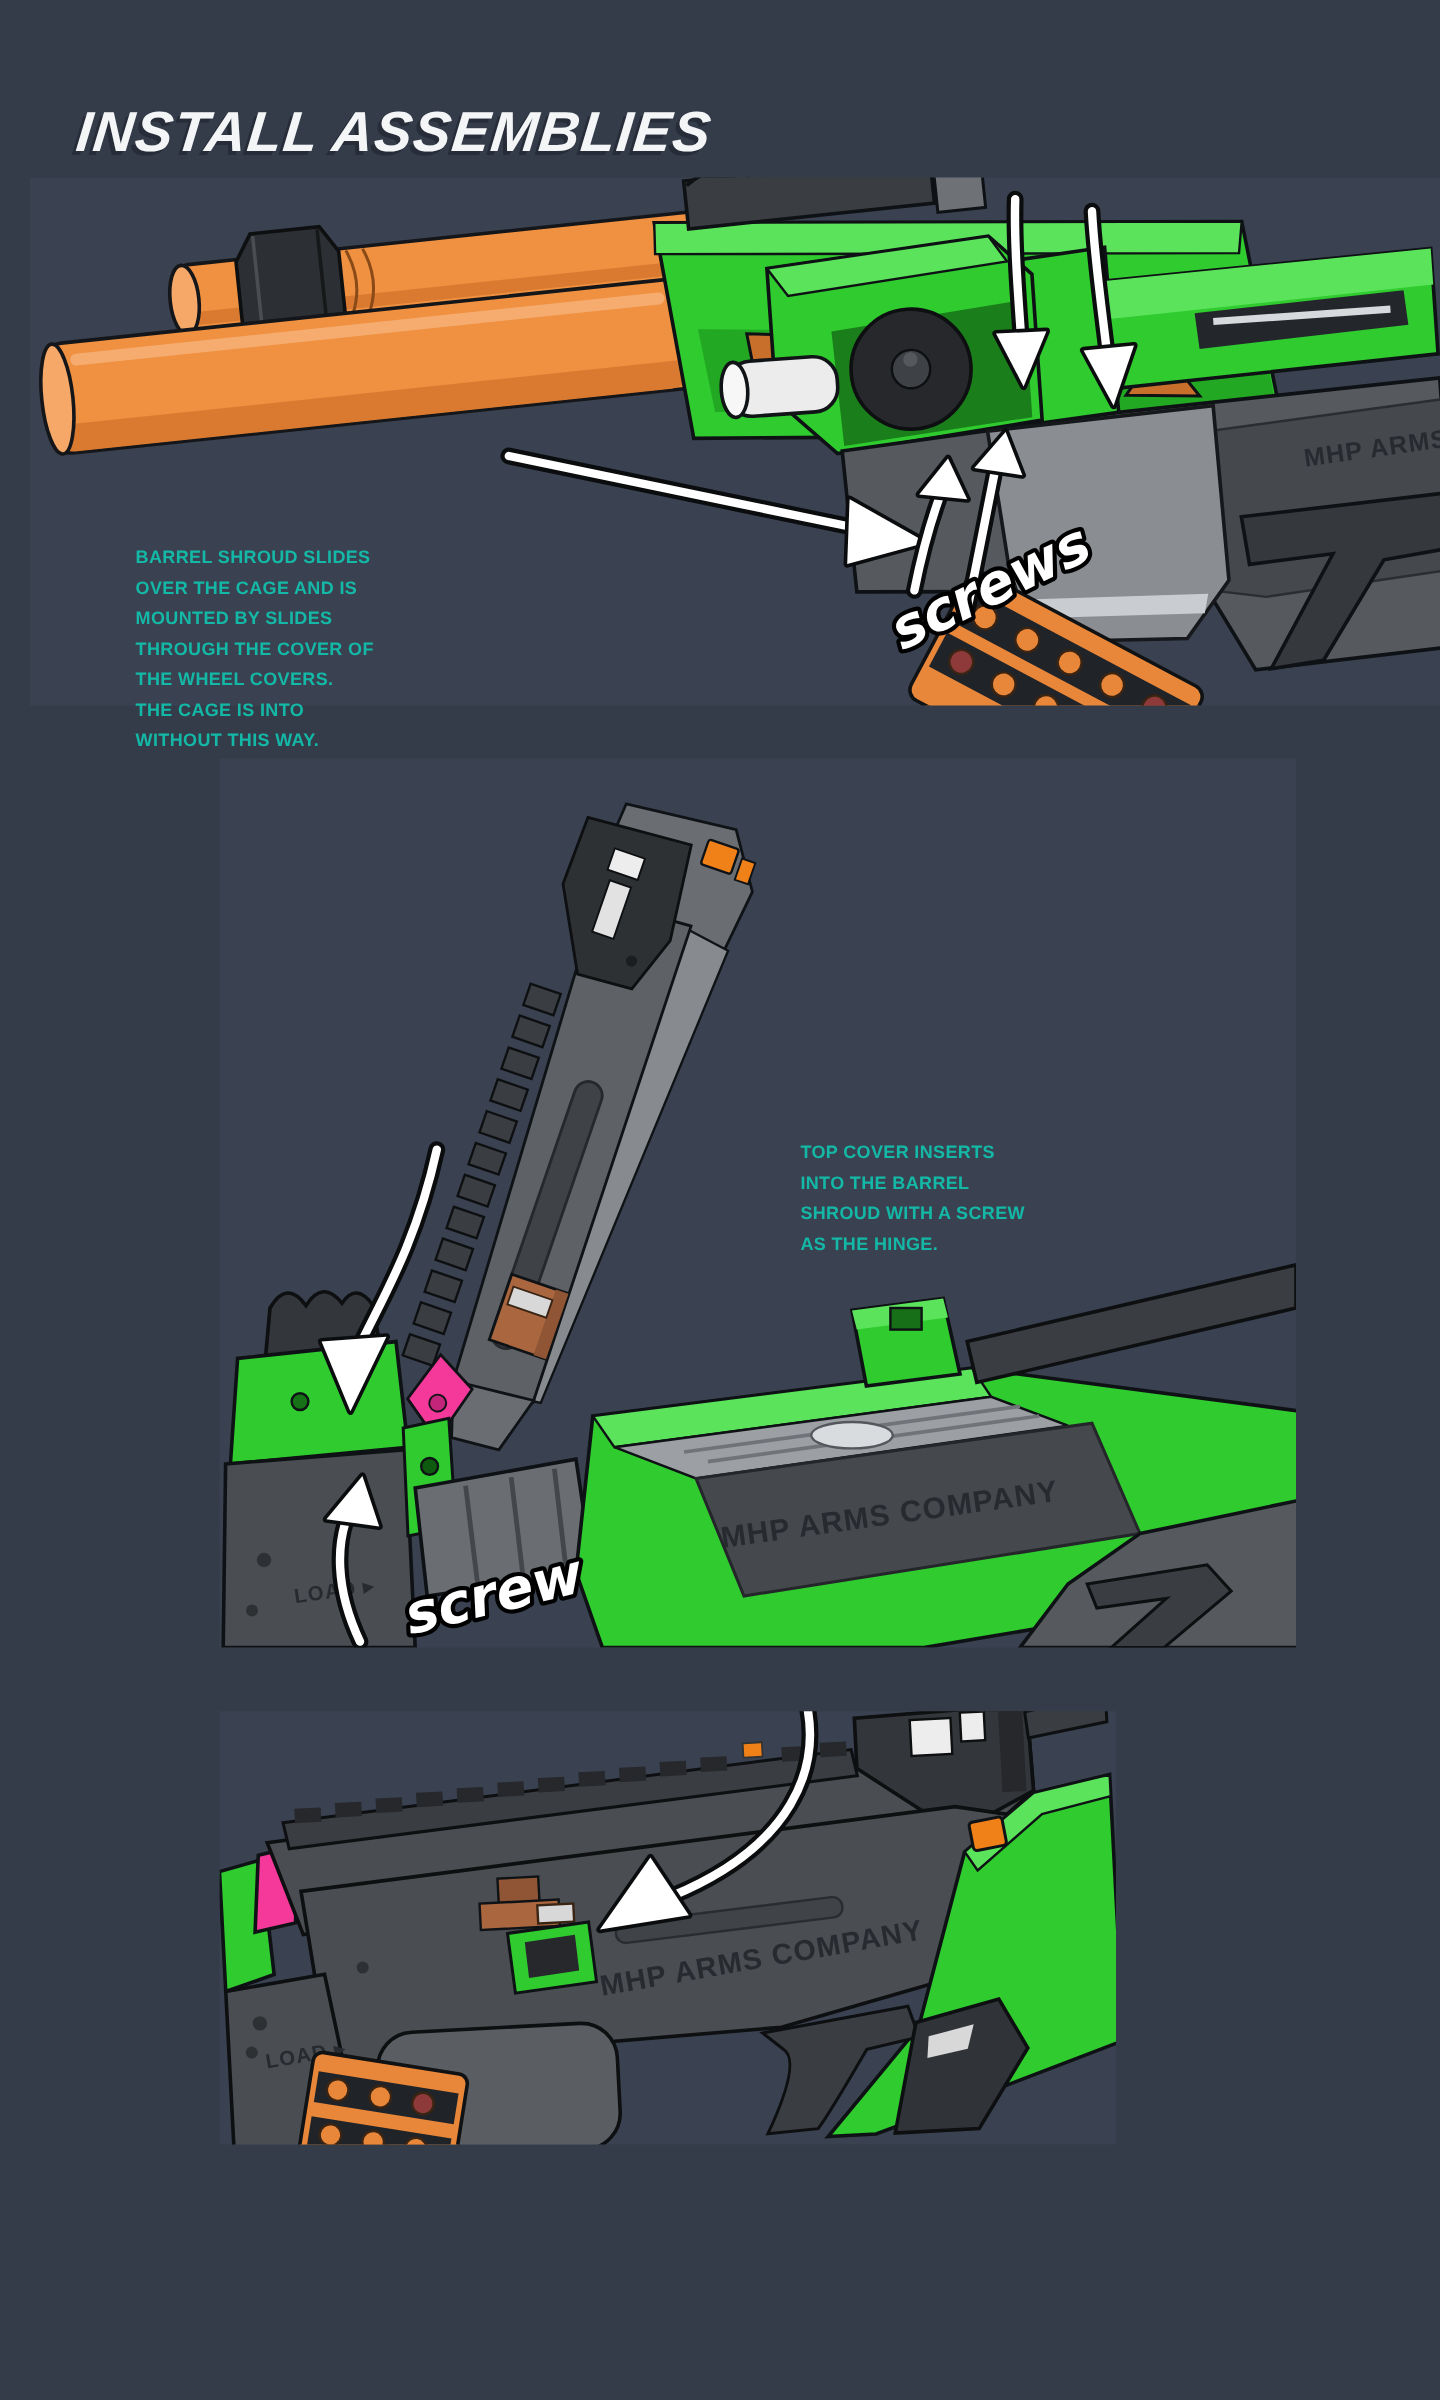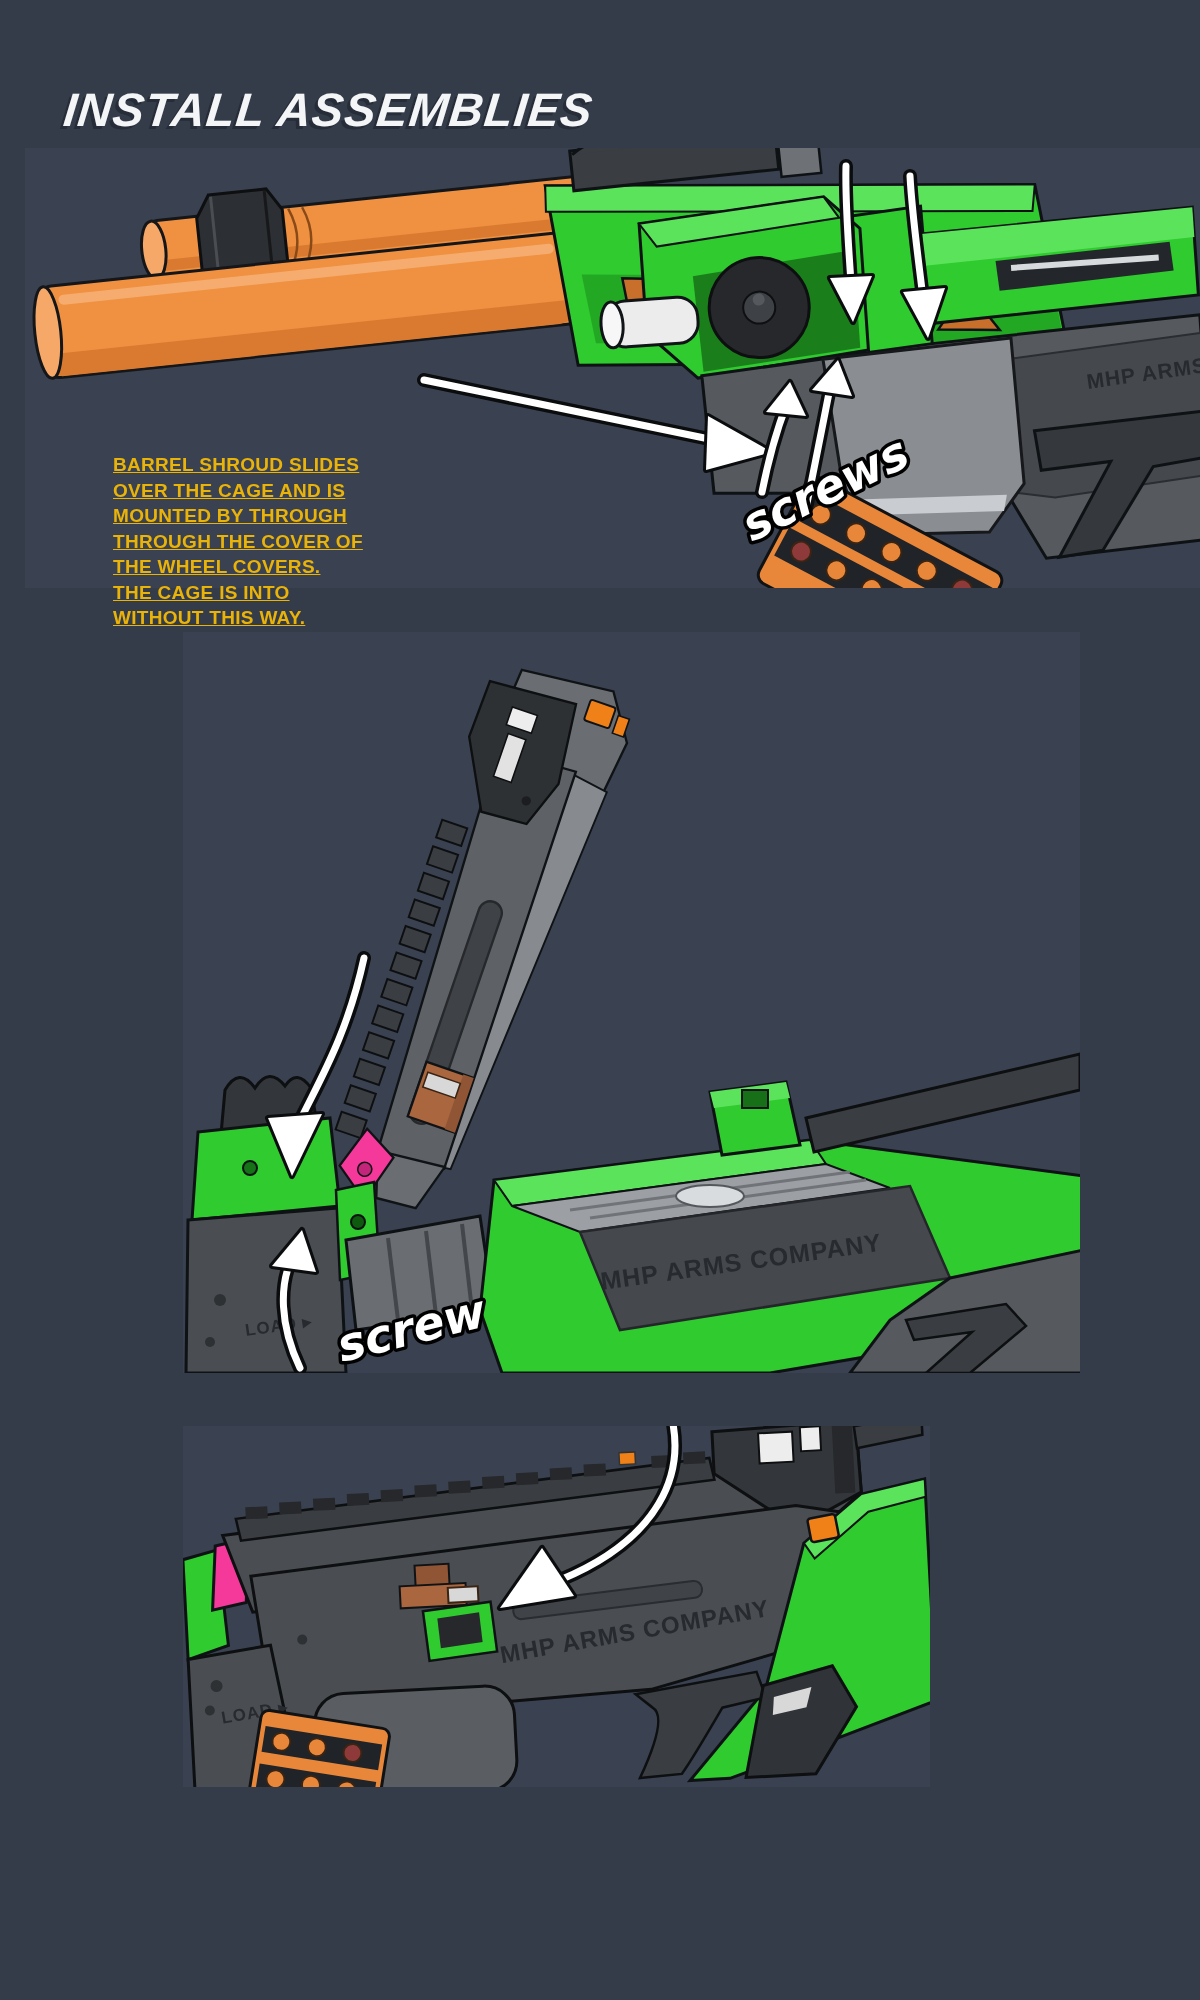--- a/index.html
+++ b/index.html
@@ -2,22 +2,22 @@
 <html><head>
 <meta charset="utf-8">
 <style>
   html,body{margin:0;padding:0;background:#222733;}
   .canvas{position:relative;width:1200px;height:2000px;background:#343C4A;overflow:hidden;
           font-family:"Liberation Sans",sans-serif;}
   .fig{position:absolute;}
   .title{position:absolute;left:64px;top:82px;font-size:47px;font-weight:800;font-style:italic;
          color:#F4F5F7;letter-spacing:1px;transform:skewX(-6deg);
          text-shadow:-3px 3px 0 #262C38; white-space:nowrap; z-index:5;}
-  .note{position:absolute;color:#eab308;font-weight:700;font-size:19px;line-height:25.5px;
-        letter-spacing:.3px;white-space:nowrap;z-index:6;text-decoration:underline;}
+  .note{position:absolute;color:#14b8a6;font-weight:700;font-size:15px;line-height:25.5px;
+        letter-spacing:.3px;white-space:nowrap;z-index:6;}
   
   .arr-under{stroke:#0A0C0E;stroke-width:14;fill:none;stroke-linecap:round;}
   .arr-over{stroke:#FFFFFF;stroke-width:7;fill:none;stroke-linecap:round;}
   .arr-head{fill:#FFFFFF;stroke:#0A0C0E;stroke-width:6;stroke-linejoin:round;paint-order:stroke;}
   .hand{font-family:"DejaVu Sans",sans-serif;font-style:italic;font-weight:700;fill:#FFFFFF;
         stroke:#000000;stroke-width:7px;paint-order:stroke;stroke-linejoin:round;font-size:46px;}
   .engrave{font-family:"Liberation Sans",sans-serif;font-weight:700;fill:#272B30;letter-spacing:1px;}
 </style>
 </head>
 <body>
@@ -329,23 +329,29 @@
         <path class="arr-under" d="M505 6 C536 86 492 152 400 190"></path>
         <path class="arr-over" d="M505 6 C536 86 492 152 400 190"></path>
         <polygon class="arr-head" points="340,218 414,206 382,158"></polygon>
       </g>
     </g>
   </svg>
 
   <div class="note" style="left:113px;top:452px">
     <div>BARREL SHROUD SLIDES</div>
     <div>OVER THE CAGE AND IS</div>
-    <div>MOUNTED BY THROUGH</div>
+    <div>MOUNTED BY SLIDES</div>
     <div>THROUGH THE COVER OF</div>
     <div>THE WHEEL COVERS.</div>
     <div>THE CAGE IS INTO</div>
     <div>WITHOUT THIS WAY.</div>
   </div>
 
 
+  <div class="note" style="left:667px;top:948px">
+    <div>TOP COVER INSERTS</div>
+    <div>INTO THE BARREL</div>
+    <div>SHROUD WITH A SCREW</div>
+    <div>AS THE HINGE.</div>
+  </div>
 
 
 </div>
 
 </body></html>

